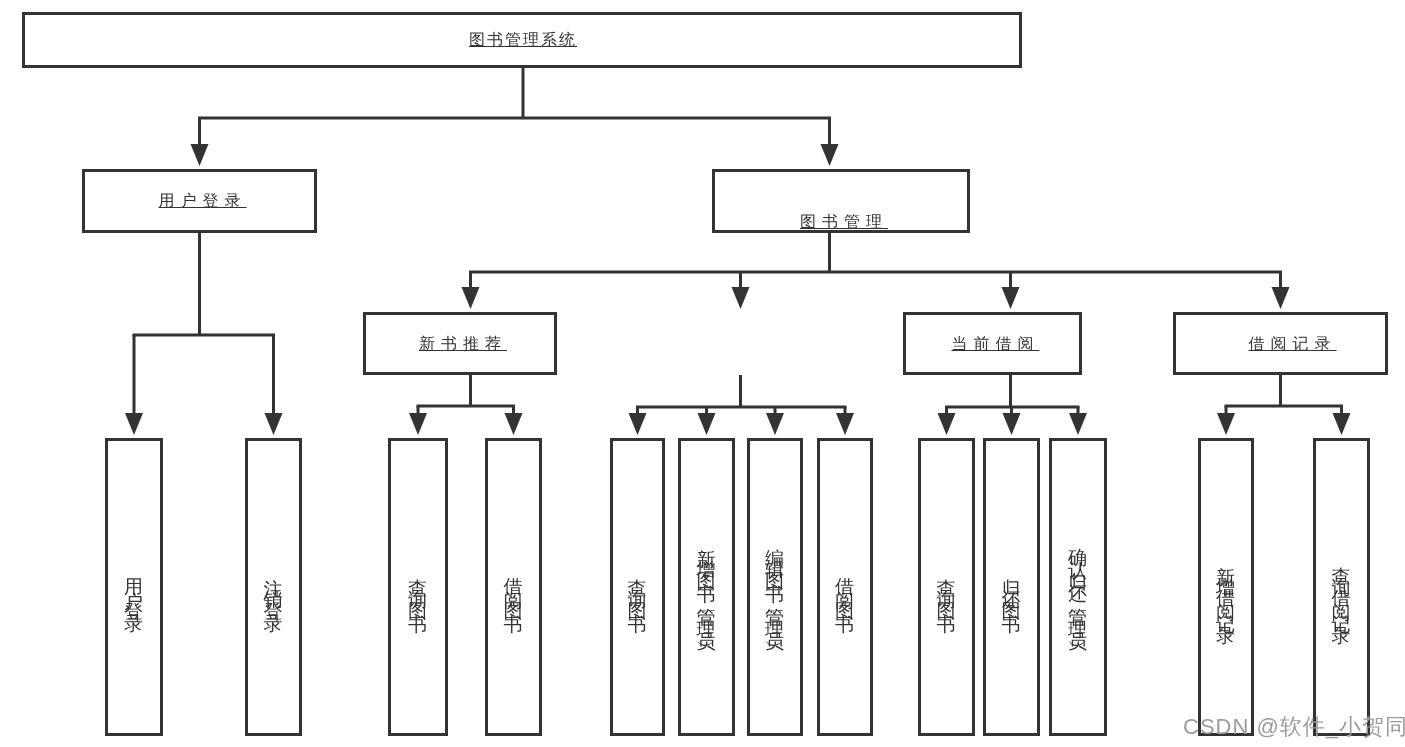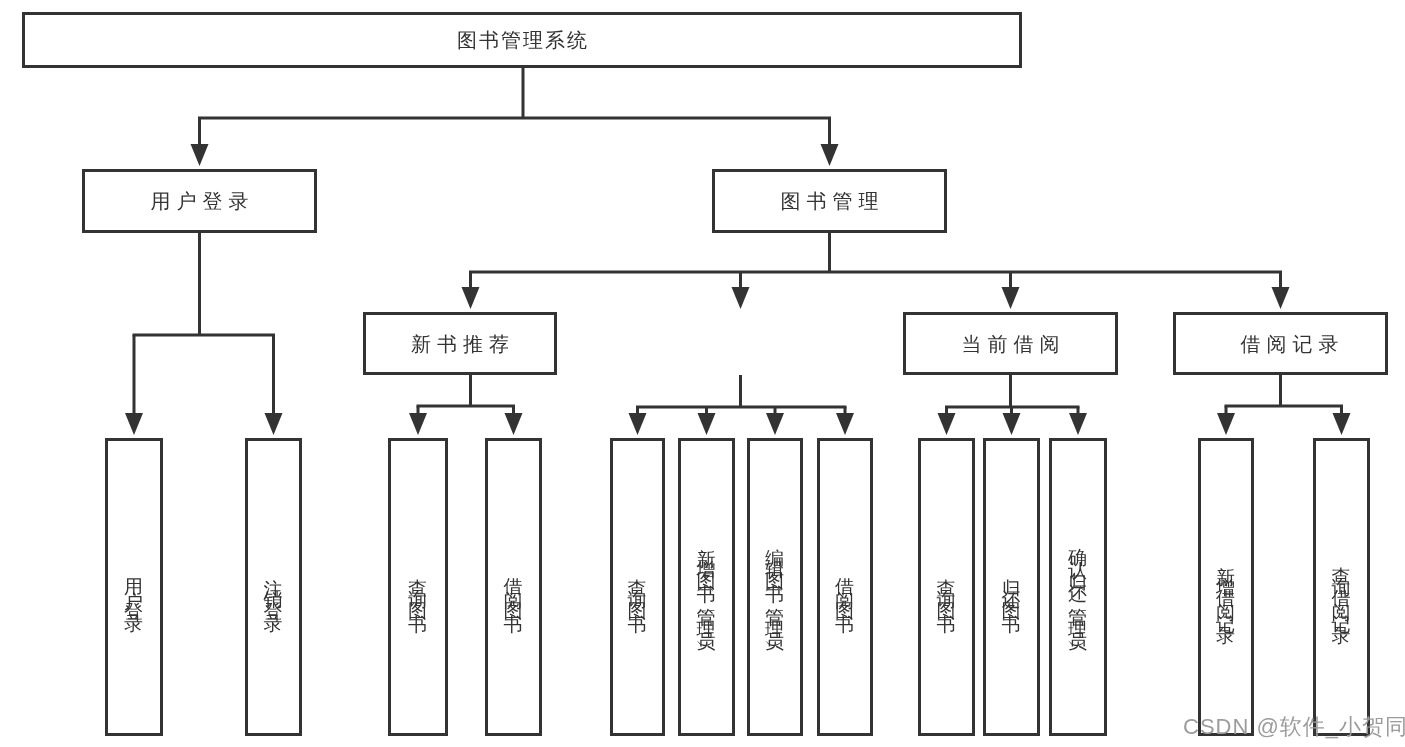--- a/index.html
+++ b/index.html
@@ -6,21 +6,21 @@
   .canvas{
     position:relative;width:1405px;height:747px;background:#ffffff;
     font-family:"Liberation Sans",sans-serif;overflow:hidden;
   }
   #connectors{position:absolute;left:0;top:0;width:1405px;height:747px;}
   .node{
     position:absolute;box-sizing:border-box;background:#ffffff;
     border:3px solid #333333;display:flex;align-items:center;justify-content:center;
     color:#333333;
   }
-  .node.h .lbl{font-size:20px;letter-spacing:6px;text-indent:6px;white-space:nowrap;line-height:1;}
+  .node.h .lbl{font-size:16px;letter-spacing:6px;text-indent:6px;white-space:nowrap;line-height:1;text-decoration:underline;}
   .node.root .lbl{letter-spacing:2px;text-indent:2px;}
   .node.v .lbl{
     writing-mode:vertical-rl;text-orientation:mixed;
     font-size:19px;letter-spacing:12px;line-height:1;
   }
   .watermark{
     position:absolute;left:1183px;top:712px;font-size:22px;
     color:#9c9c9c;letter-spacing:1px;white-space:nowrap;z-index:5;
   }
 </style>
@@ -82,27 +82,27 @@
       <line x1="1341.5" y1="406" x2="1341.5" y2="418" stroke="#333333" stroke-width="3"></line>
       <polygon points="1332.5,413 1350.5,413 1341.5,435" fill="#333333"></polygon>
     </svg>
 
   <div class="node h root" style="left: 22px; top: 12px; width: 1000px; height: 56px;">
       <span class="lbl">图书管理系统</span>
     </div>
   <div class="node h" style="left: 82px; top: 169px; width: 235px; height: 64px;">
       <span class="lbl">用户登录</span>
     </div>
-  <div class="node h" style="left: 712px; top: 169px; width: 235px; height: 64px;">
+  <div class="node h" style="left: 712px; top: 169px; width: 258px; height: 64px; align-items: flex-end;">
       <span class="lbl">图书管理</span>
     </div>
   <div class="node h" style="left: 363px; top: 312px; width: 194px; height: 63px;">
       <span class="lbl">新书推荐</span>
     </div>
-  <div class="node h" style="left: 903px; top: 312px; width: 215px; height: 63px;">
+  <div class="node h" style="left: 903px; top: 312px; width: 179px; height: 63px;">
       <span class="lbl">当前借阅</span>
     </div>
   <div class="node h" style="left: 1173px; top: 312px; width: 215px; height: 63px; padding-left: 18px;">
       <span class="lbl">借阅记录</span>
     </div>
   <div class="node v" style="left: 105px; top: 438px; width: 58px; height: 298px;">
       <span class="lbl">用户登录</span>
     </div>
   <div class="node v" style="left: 245px; top: 438px; width: 57px; height: 298px;">
       <span class="lbl">注销登录</span>

